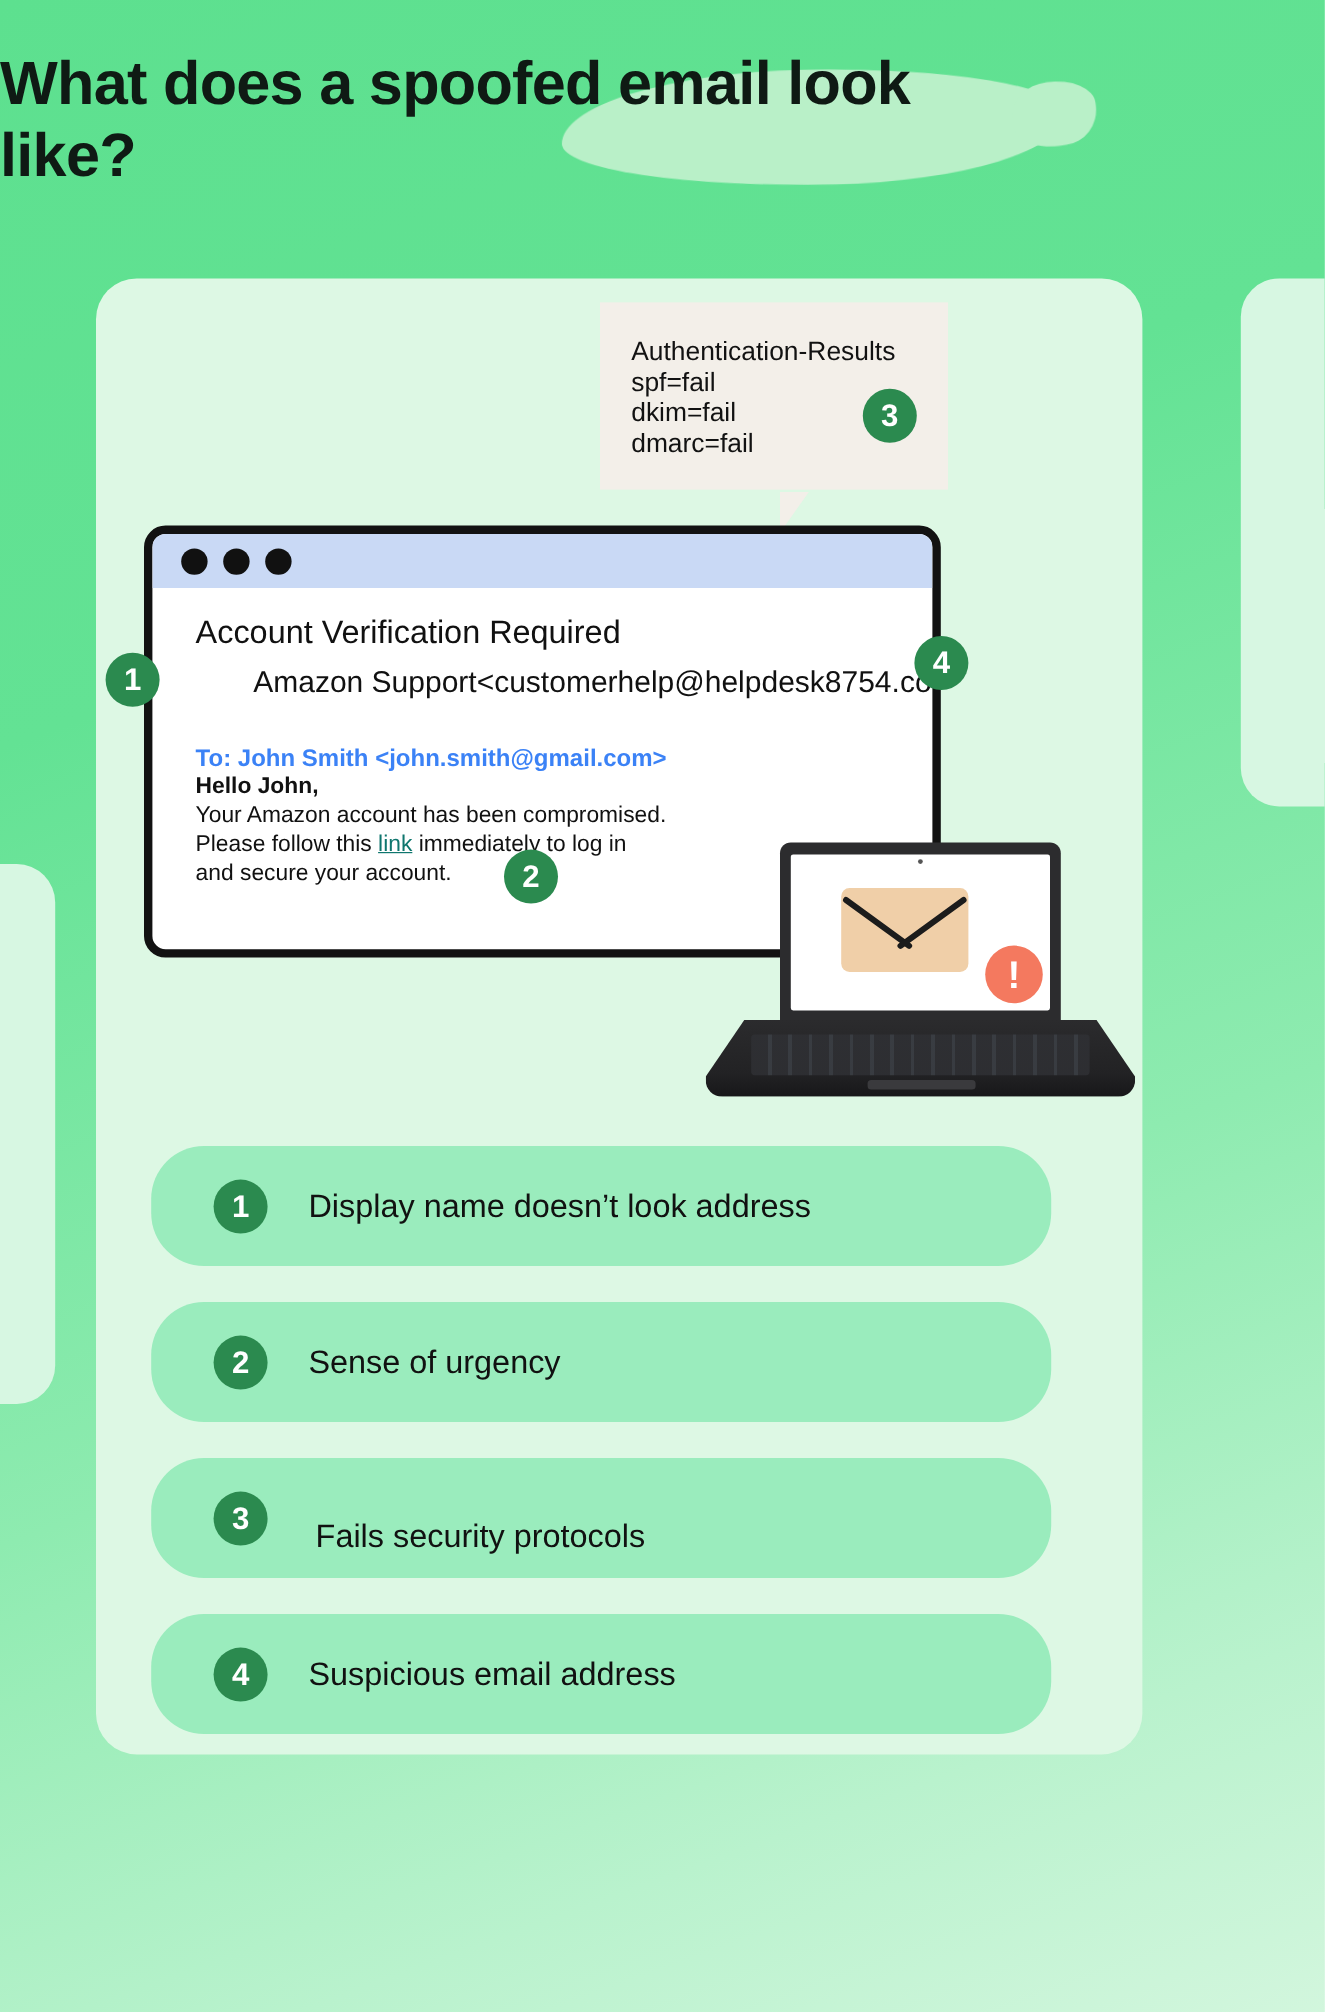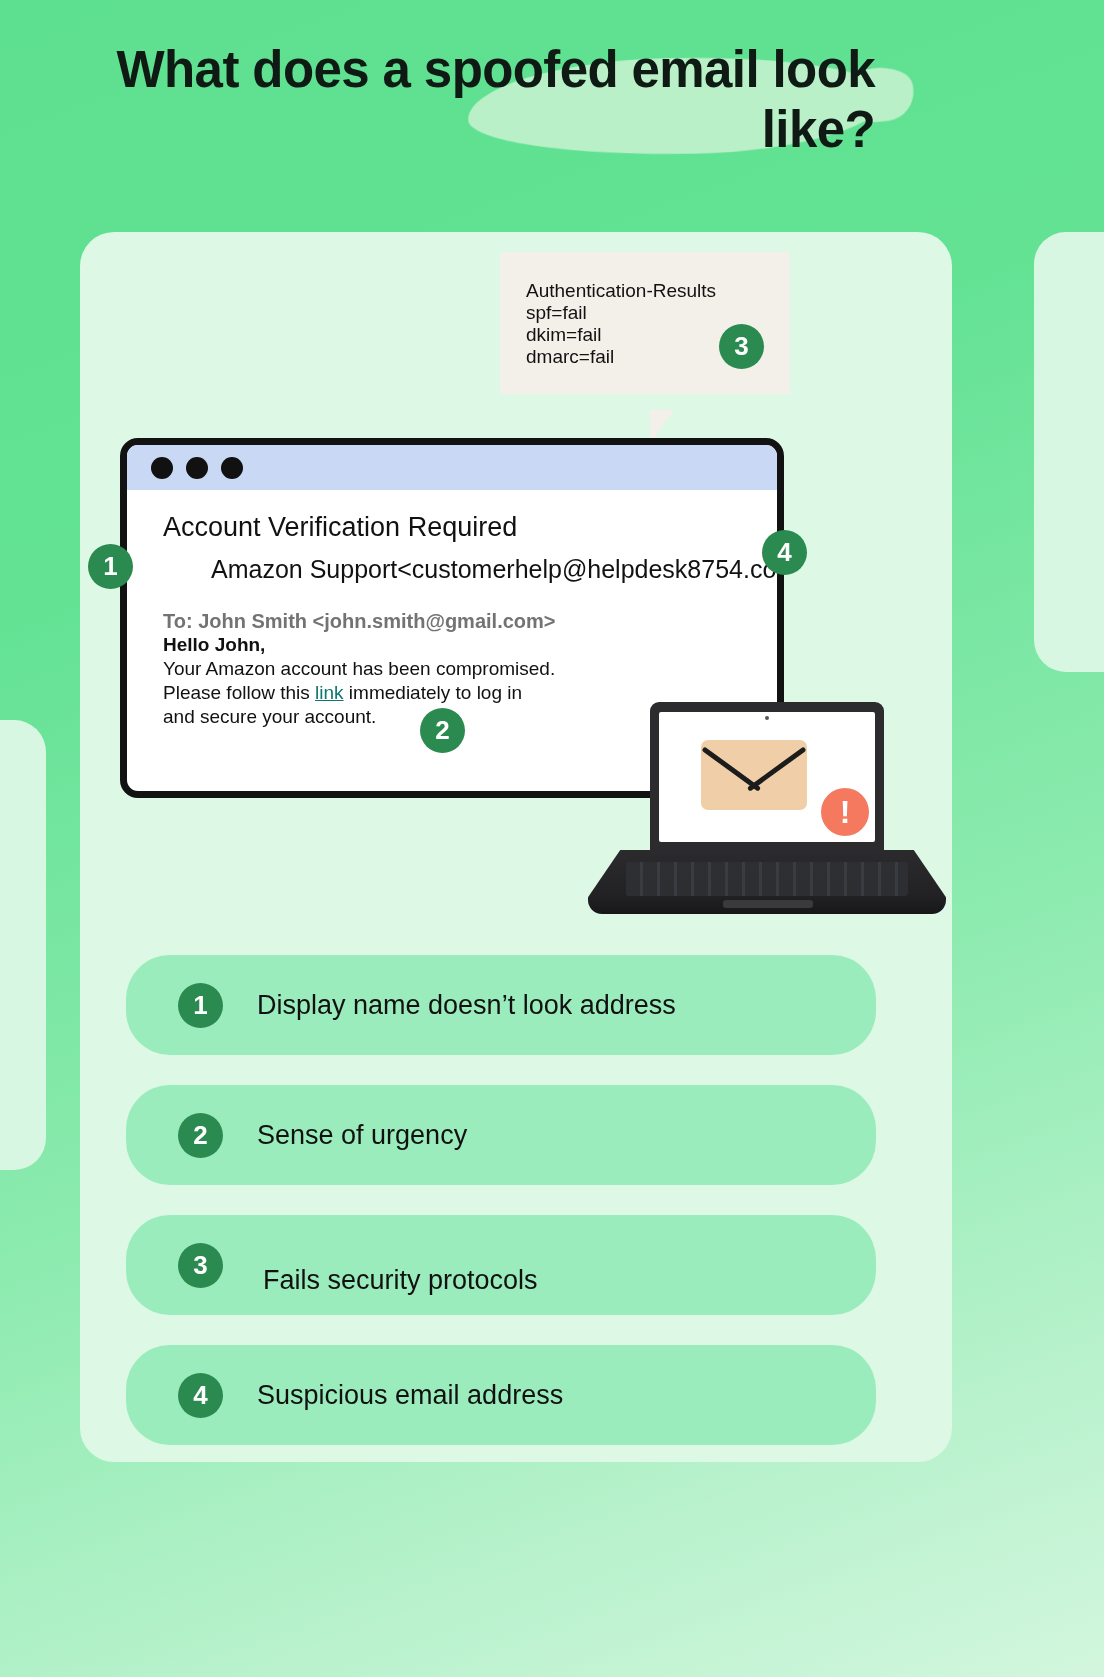--- a/index.html
+++ b/index.html
@@ -35,21 +35,21 @@
     height: 450px;
     border-radius: 0 32px 32px 0;
   }
 
   
   .title-wrap {
     position: absolute;
     top: 40px;
     left: 0;
     width: 875px;
-    text-align: right;
+    text-align: left;
     z-index: 5;
   }
   .brush {
     position: absolute;
     left: 468px;
     top: 18px;
     width: 420px;
     height: 96px;
     background: #b9f0c8;
     z-index: -1;
@@ -94,21 +94,21 @@
     position: absolute;
     left: 500px;
     top: 252px;
     width: 290px;
     padding: 28px 26px 26px 26px;
     background: #f3efe9;
     z-index: 6;
     box-sizing: border-box;
   }
   .auth-box .line {
-    font-size: 19px;
+    font-size: 22px;
     color: #121212;
     line-height: 1.16;
     white-space: nowrap;
   }
   .auth-tail {
     position: absolute;
     left: 650px;
     top: 410px;
     width: 0;
     height: 0;
@@ -162,22 +162,22 @@
   .email-from {
     font-size: 25px;
     color: #111111;
     white-space: nowrap;
   }
   .email-from b { font-weight: normal; margin-left: 48px; }
   .email-from span { font-weight: normal; }
   .email-to {
     font-size: 20px;
     font-weight: bold;
-    color: #737373;
-    margin-top: 26px;
+    color: #3b82f6;
+    margin-top: 37px;
   }
   .email-body {
     font-size: 19px;
     color: #111111;
     line-height: 1.26;
   }
   .email-body .greet { font-weight: bold; display: block; }
   .email-link {
     color: #0f766e;
     text-decoration: underline;

